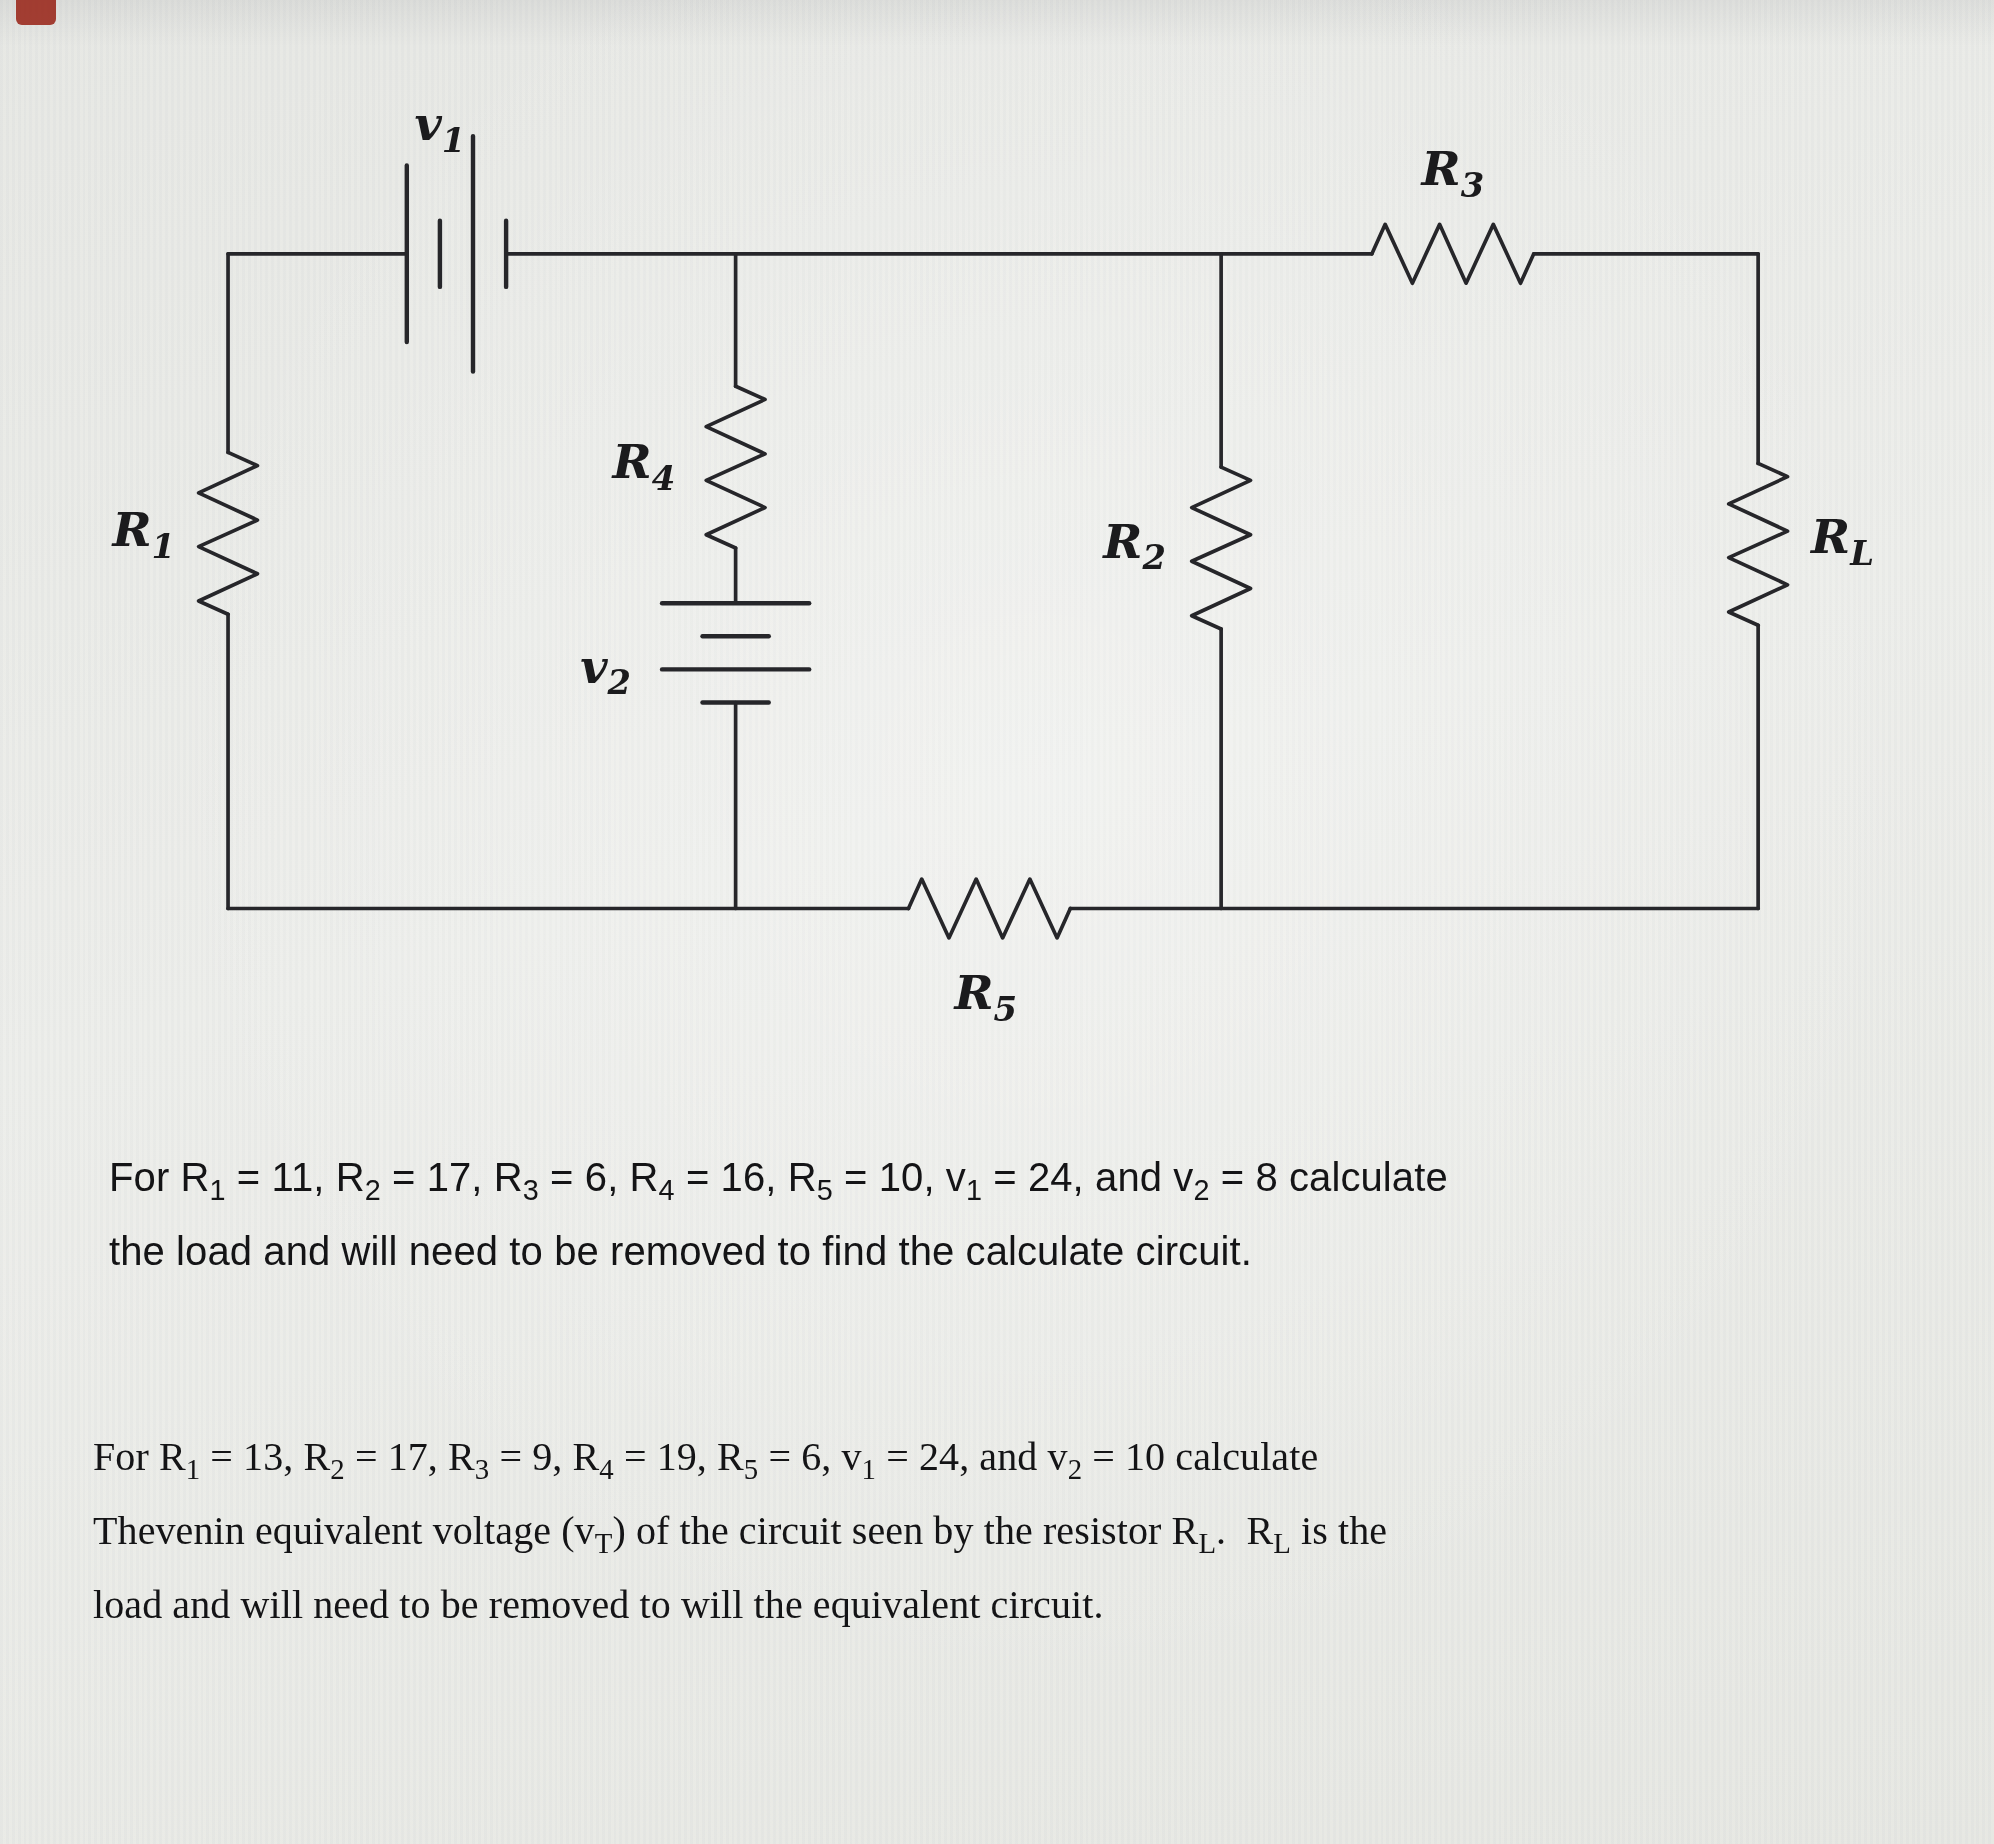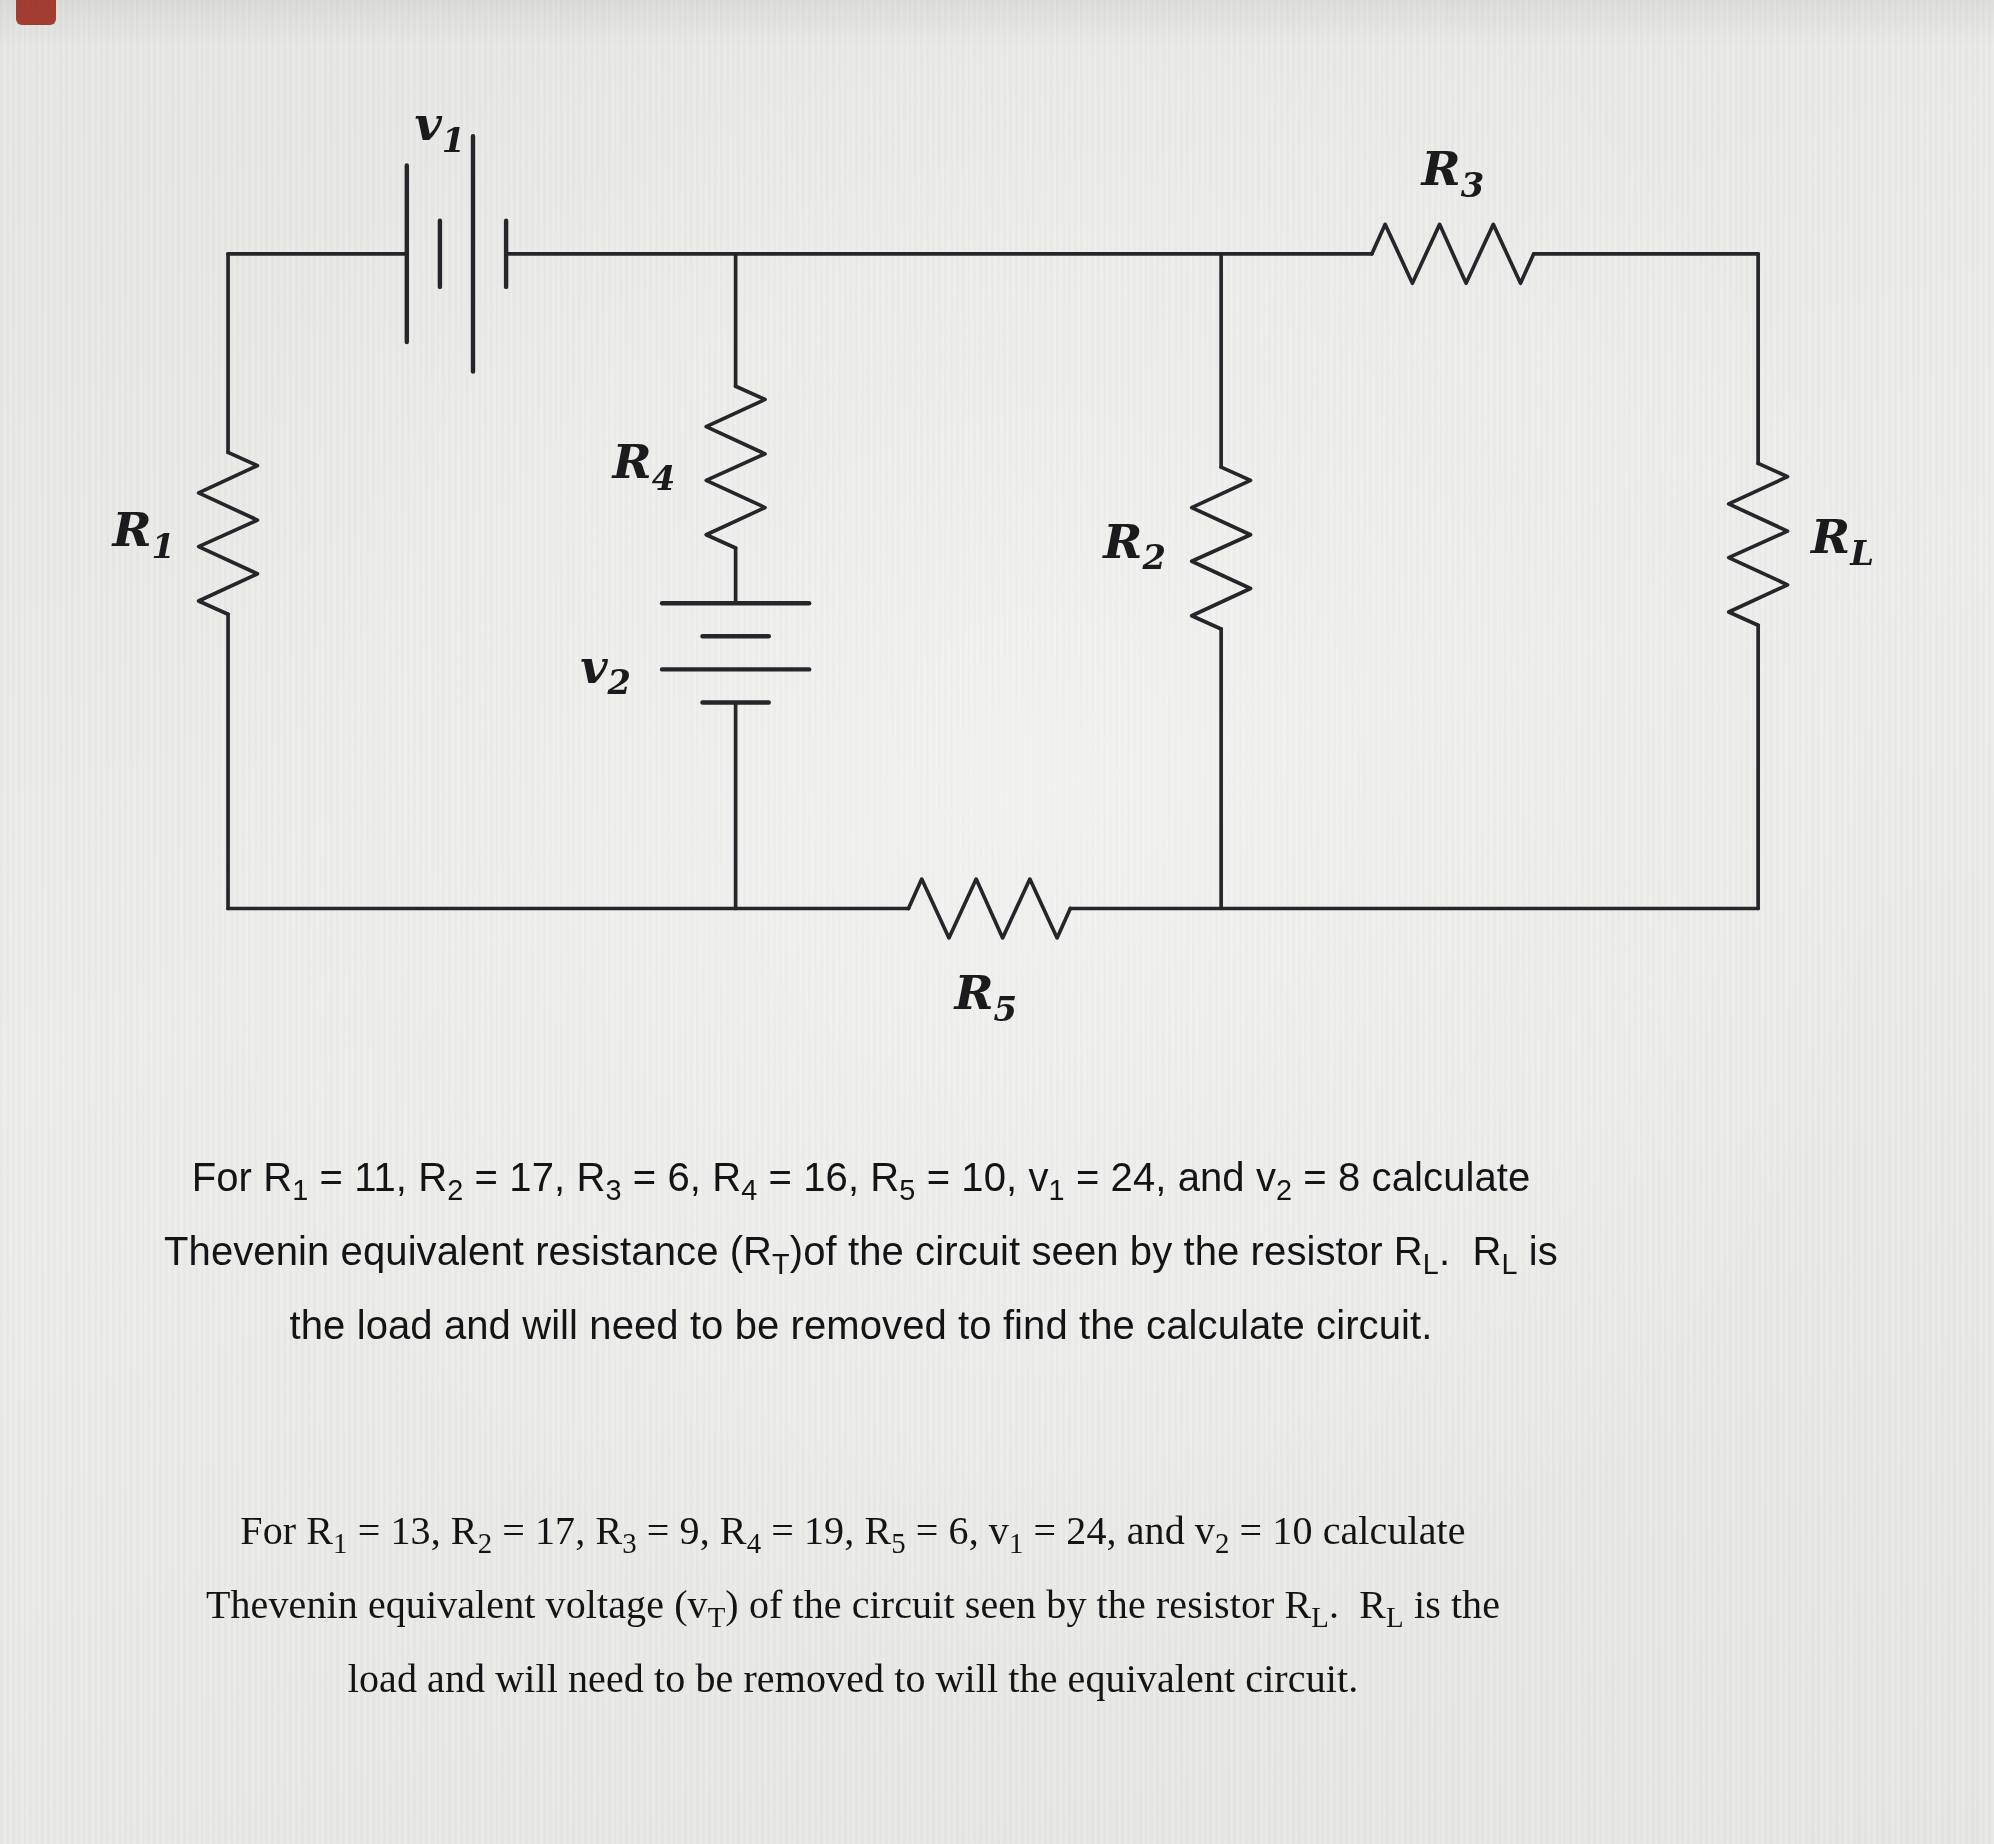--- a/index.html
+++ b/index.html
@@ -16,21 +16,20 @@
   }
   .page{
     position:relative;
     width:1995px;height:1844px;
     overflow:hidden;
     background:
       linear-gradient(180deg, rgba(110,112,118,0.10) 0%, rgba(110,112,118,0) 2.5%),
       radial-gradient(ellipse at 52% 42%, rgba(255,255,255,0.30) 0%, rgba(255,255,255,0) 62%),
       repeating-linear-gradient(90deg, rgba(205,210,220,0.10) 0px, rgba(205,210,220,0.10) 2.9px, rgba(255,255,255,0.08) 2.9px, rgba(255,255,255,0.08) 5.9px),
       linear-gradient(165deg,#e5e6e2 0%,#ecede9 45%,#e5e6e1 100%);
-    text-align: center;
   }
   .corner-mark{
     position:absolute;left:16px;top:-5.9px;
     width:40px;height:31px;
     background:var(--mark);
     border-radius:5.9px;
     opacity:0.92;
   }
   .circuit{
     position:absolute;left:0;top:0;
@@ -150,21 +149,20 @@
 
       <text class="clabel" x="2462" y="752" text-anchor="start"><tspan>R</tspan><tspan class="sub" dy="16">L</tspan></text>
 
       <text class="clabel" x="1340" y="1372" text-anchor="middle"><tspan>R</tspan><tspan class="sub" dy="16">5</tspan></text>
     </g>
   </svg>
 
   <div class="problems">
     <div class="problem problem-1">
       <div class="pline">For R<sub>1</sub> = 11, R<sub>2</sub> = 17, R<sub>3</sub> = 6, R<sub>4</sub> = 16, R<sub>5</sub> = 10, v<sub>1</sub> = 24, and v<sub>2</sub> = 8 calculate</div>
-      <div class="pline">Thevenin equivalent resistance (R<sub>T</sub>)of the circuit seen by the resistor R<sub>L</sub>.  R<sub>L</sub> is</div>
       <div class="pline">the load and will need to be removed to find the calculate circuit.</div>
     </div>
     <div class="problem problem-2">
       <div class="pline">For R<sub>1</sub> = 13, R<sub>2</sub> = 17, R<sub>3</sub> = 9, R<sub>4</sub> = 19, R<sub>5</sub> = 6, v<sub>1</sub> = 24, and v<sub>2</sub> = 10 calculate</div>
       <div class="pline">Thevenin equivalent voltage (v<sub>T</sub>) of the circuit seen by the resistor R<sub>L</sub>.  R<sub>L</sub> is the</div>
       <div class="pline">load and will need to be removed to will the equivalent circuit.</div>
     </div>
   </div>
 
 </div>

